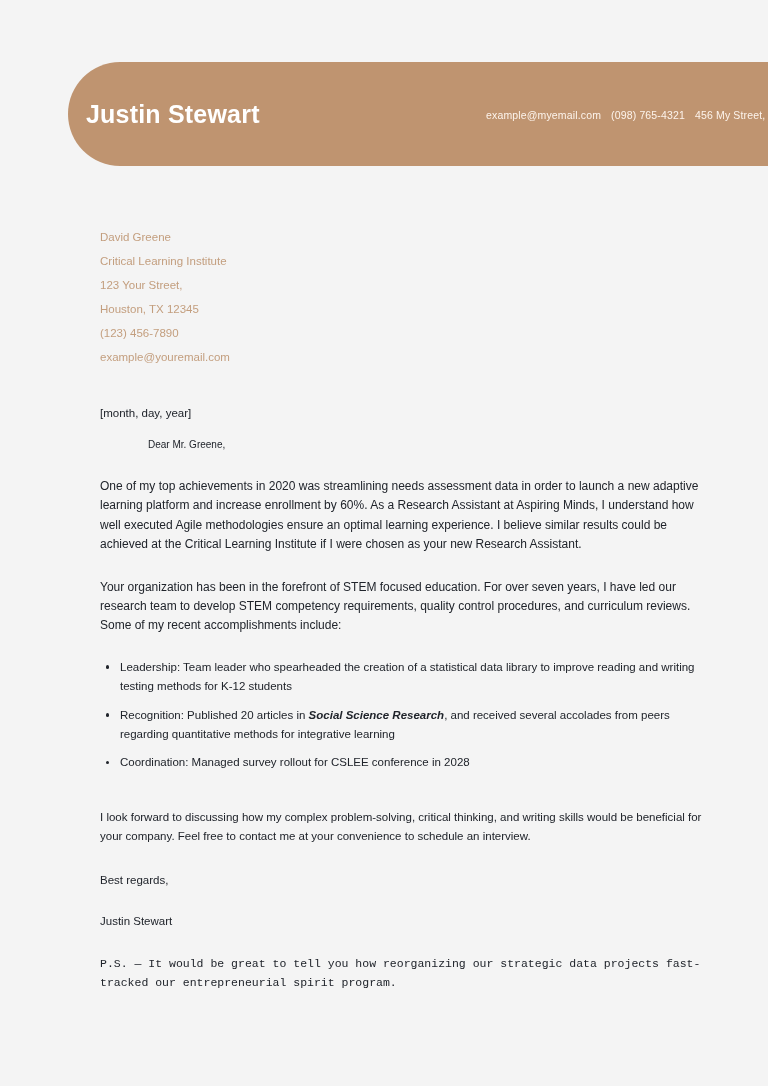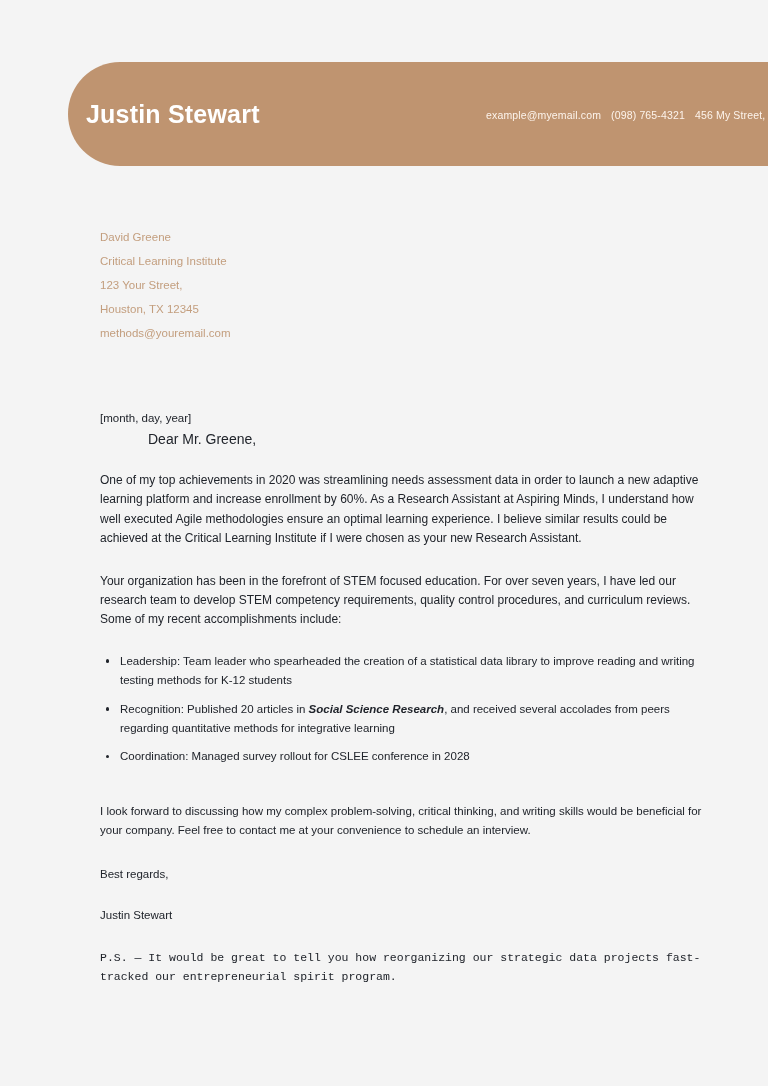--- a/index.html
+++ b/index.html
@@ -66,29 +66,29 @@
     margin-bottom: 0;
   }
   .recipient-line {
     color: #c39e7e;
     font-size: 11.5px;
     line-height: 24px;
     white-space: nowrap;
   }
 
   .date-line {
-    margin-top: 64px;
+    margin-top: 35px;
     color: #20242b;
     font-size: 11.5px;
     line-height: 18px;
   }
   .salutation {
-    margin-top: 3px;
-    color: #20242b;
-    font-size: 14px;
+    margin-top: 14px;
+    color: #20242b;
+    font-size: 10px;
     line-height: 18px;
     padding-left: 48px;
   }
 
   .body-para {
     margin-top: 23px;
     color: #20242b;
     font-size: 12px;
     line-height: 19.4px;
     text-align: left;
@@ -164,21 +164,22 @@
   </div>
 </div>
 
 <div class="letter">
 
   <div class="recipient-block">
     <div class="recipient-line">David Greene</div>
     <div class="recipient-line">Critical Learning Institute</div>
     <div class="recipient-line">123 Your Street,</div>
     <div class="recipient-line">Houston, TX 12345</div>
-    <div class="recipient-line">methods@youremail.com</div>
+    <div class="recipient-line">(123) 456-7890</div>
+    <div class="recipient-line">example@youremail.com</div>
   </div>
 
   <div class="date-line">[month, day, year]</div>
 
   <div class="salutation">Dear Mr. Greene,</div>
 
   <p class="body-para">One of my top achievements in 2020 was streamlining needs assessment  data in order to launch a new adaptive learning platform and increase  enrollment by 60%. As a Research Assistant at Aspiring Minds, I  understand how well executed Agile methodologies ensure an optimal  learning experience. I believe similar results could be achieved at the  Critical Learning Institute if I were chosen as your new Research  Assistant.</p>
 
   <p class="body-para">Your organization has been in the forefront of STEM focused  education. For over seven years, I have led our research team to develop  STEM competency requirements, quality control procedures, and  curriculum reviews. Some of my recent accomplishments include:</p>
 

